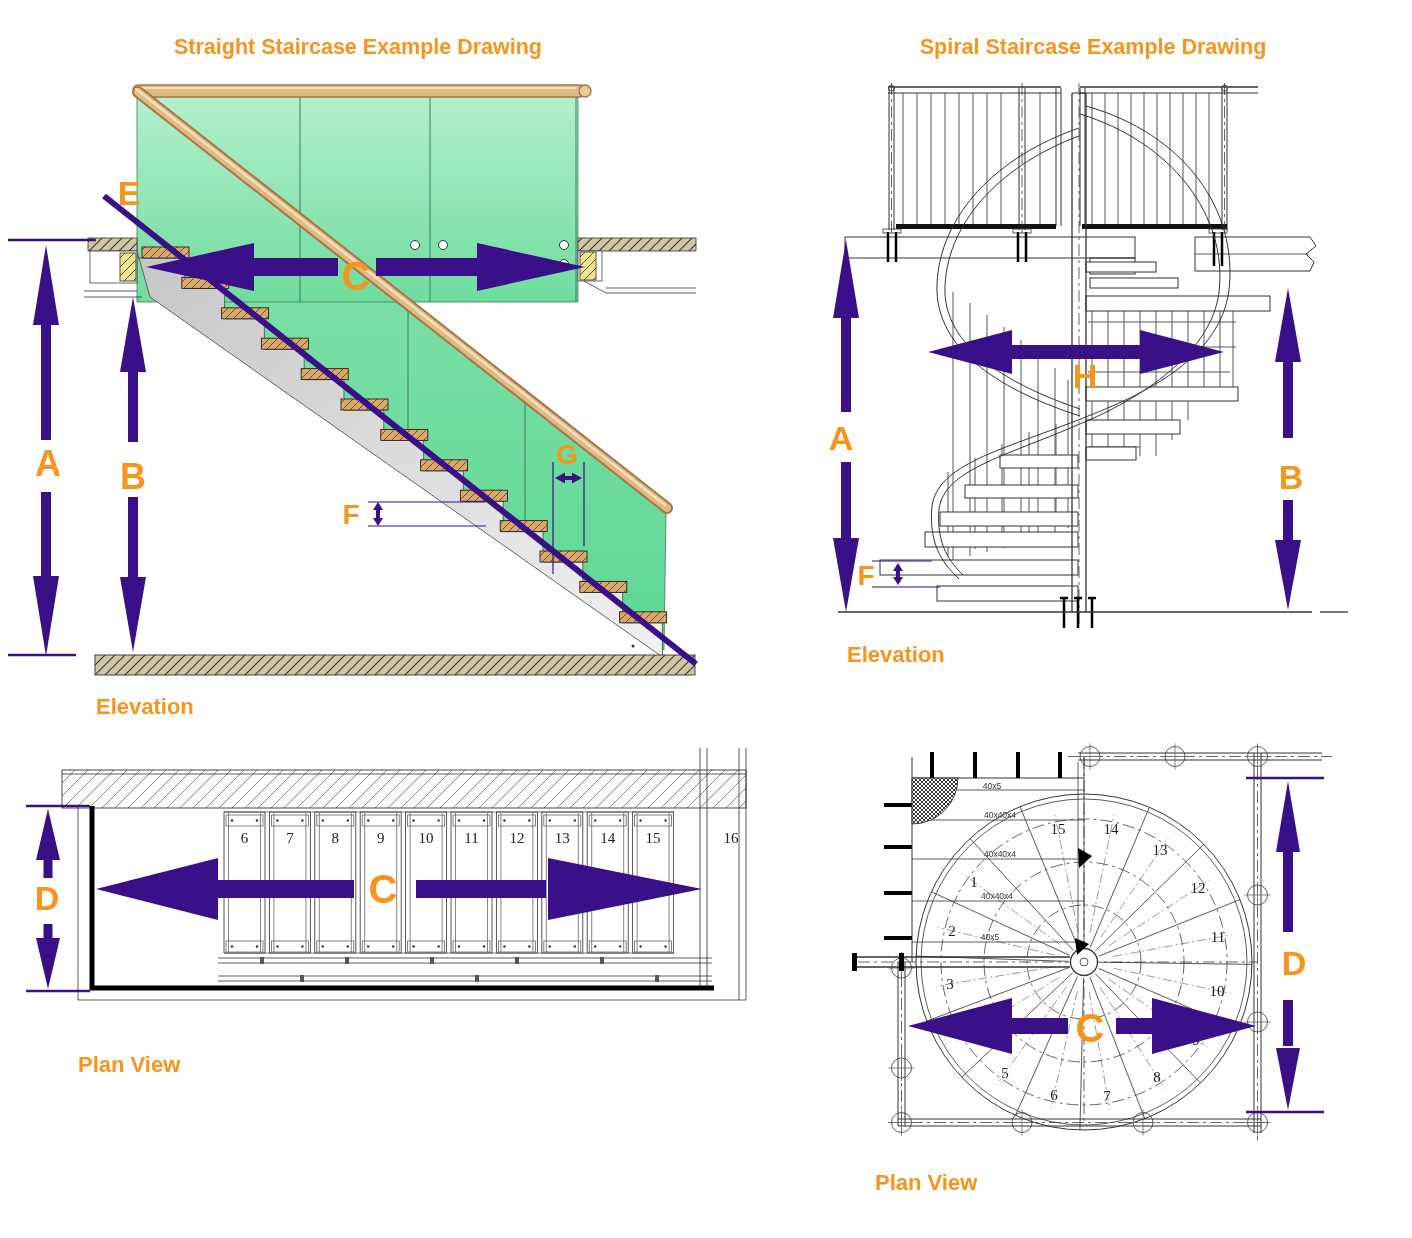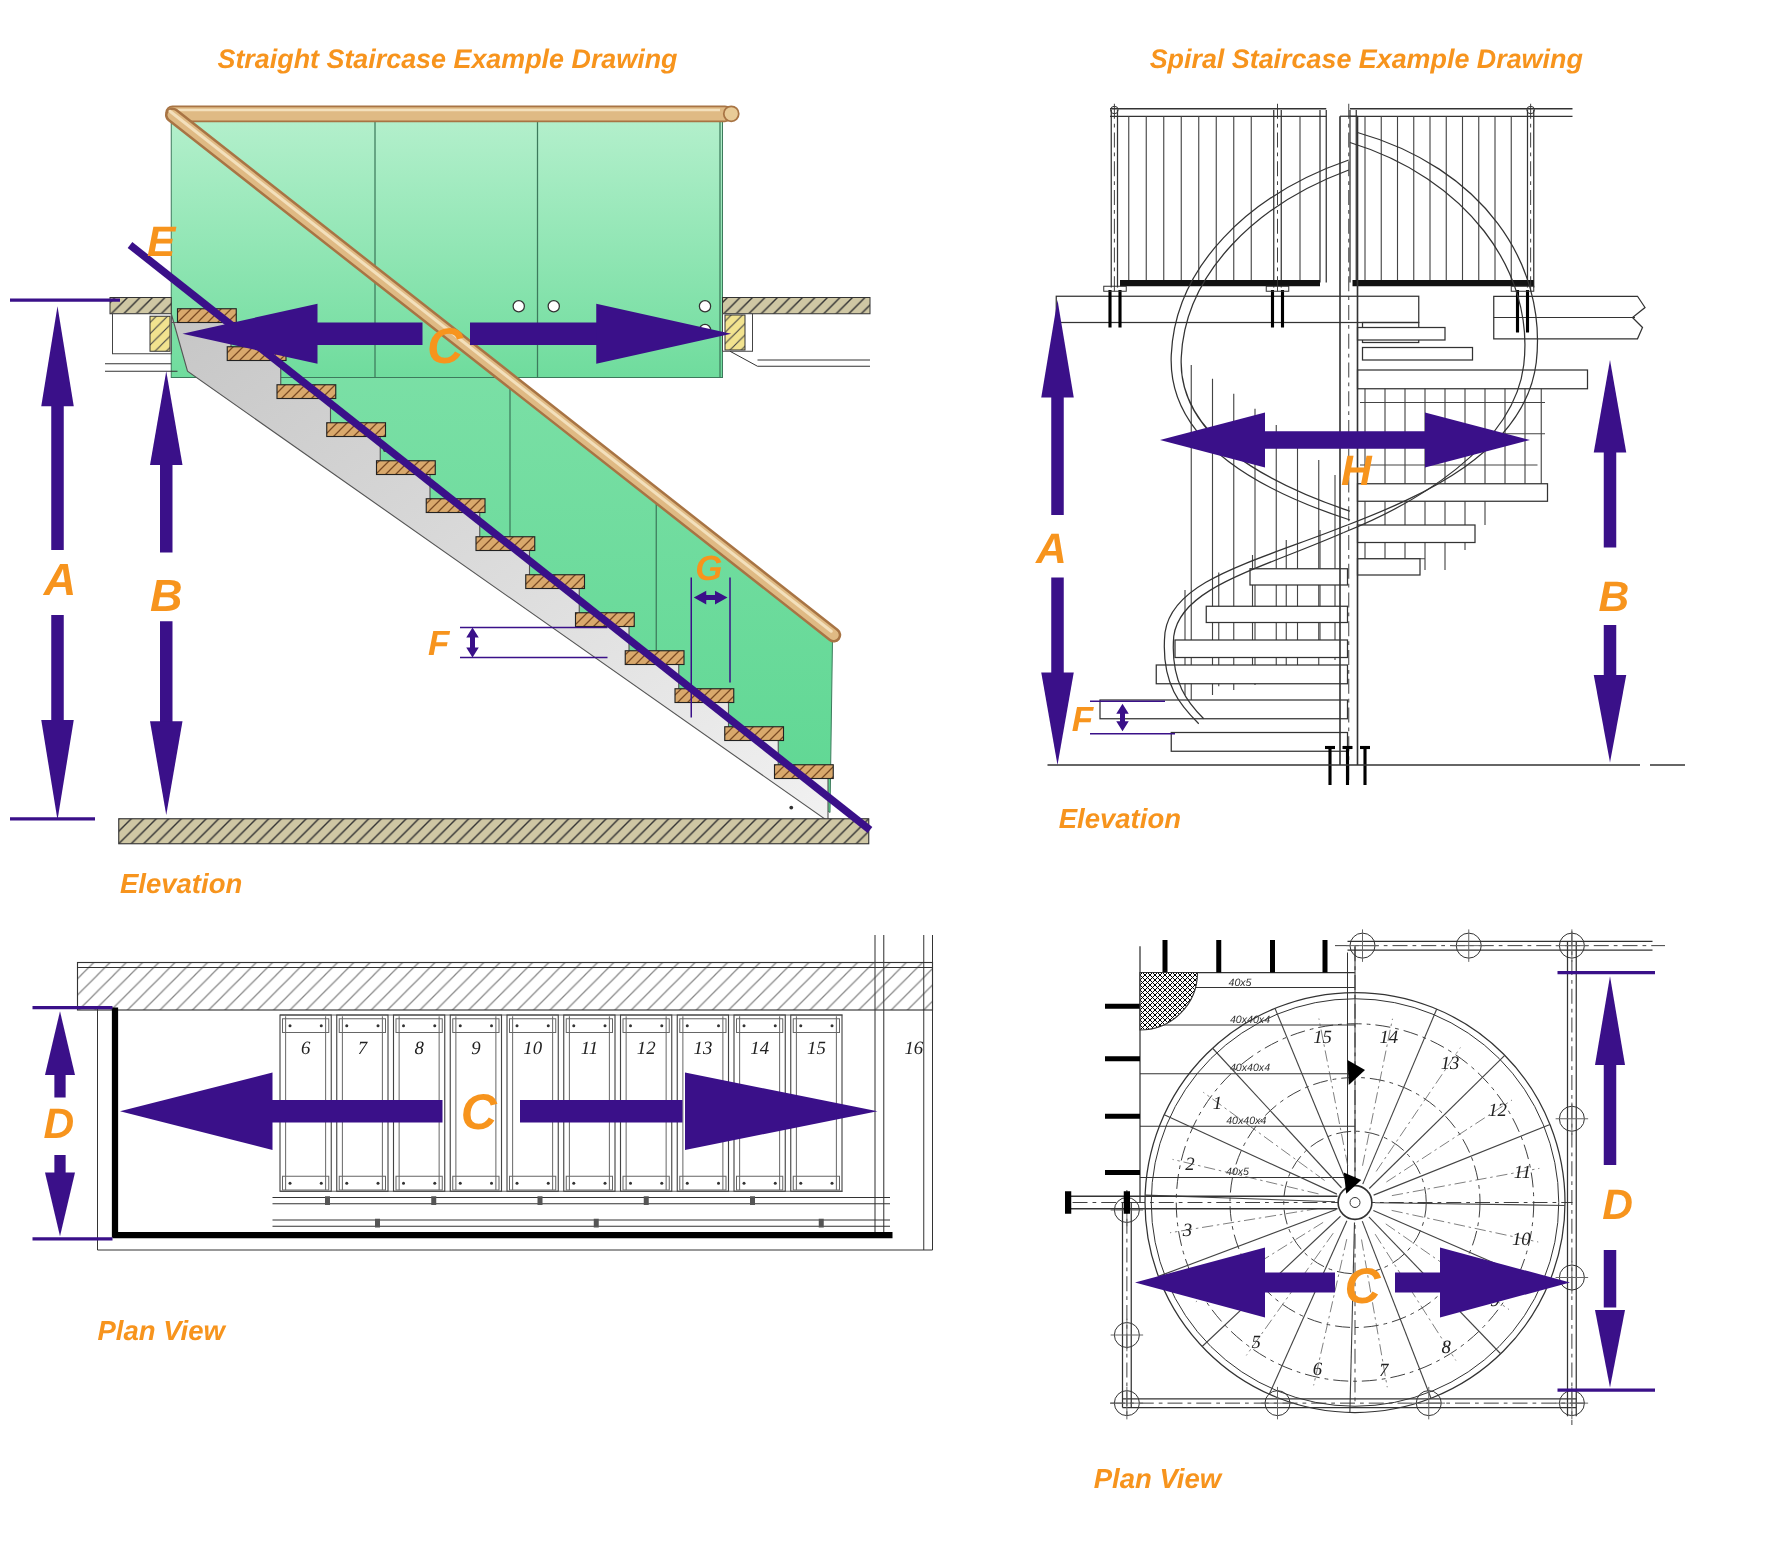--- a/index.html
+++ b/index.html
@@ -1,17 +1,17 @@
 <!DOCTYPE html>
 <html><head>
 <meta charset="utf-8">
 <style>
   html,body{margin:0;padding:0;background:#fff;}
   #canvas{position:relative;width:1412px;height:1200px;background:#fff;overflow:hidden;
-          font-family:"Liberation Sans",sans-serif;font-style:italic;}
+          font-family:"Liberation Sans",sans-serif;}
   svg{position:absolute;left:0;top:0;}
   .k{stroke:#333;stroke-width:1;fill:none}
   .k8{stroke:#333;stroke-width:.8;fill:none}
   .k12{stroke:#333;stroke-width:1.3;fill:none}
   .k9{stroke:#444;stroke-width:.9;fill:none}
   .thin{stroke:#666;stroke-width:.8;fill:none}
   .dd{stroke:#333;stroke-width:.75;fill:none;stroke-dasharray:12 4 3 4}
   .dd2{stroke:#555;stroke-width:.6;fill:none;stroke-dasharray:9 3 2 3}
   .pur{fill:#3A1089;stroke:none}
   .pln{stroke:#3A1089;stroke-width:2.6;fill:none}

